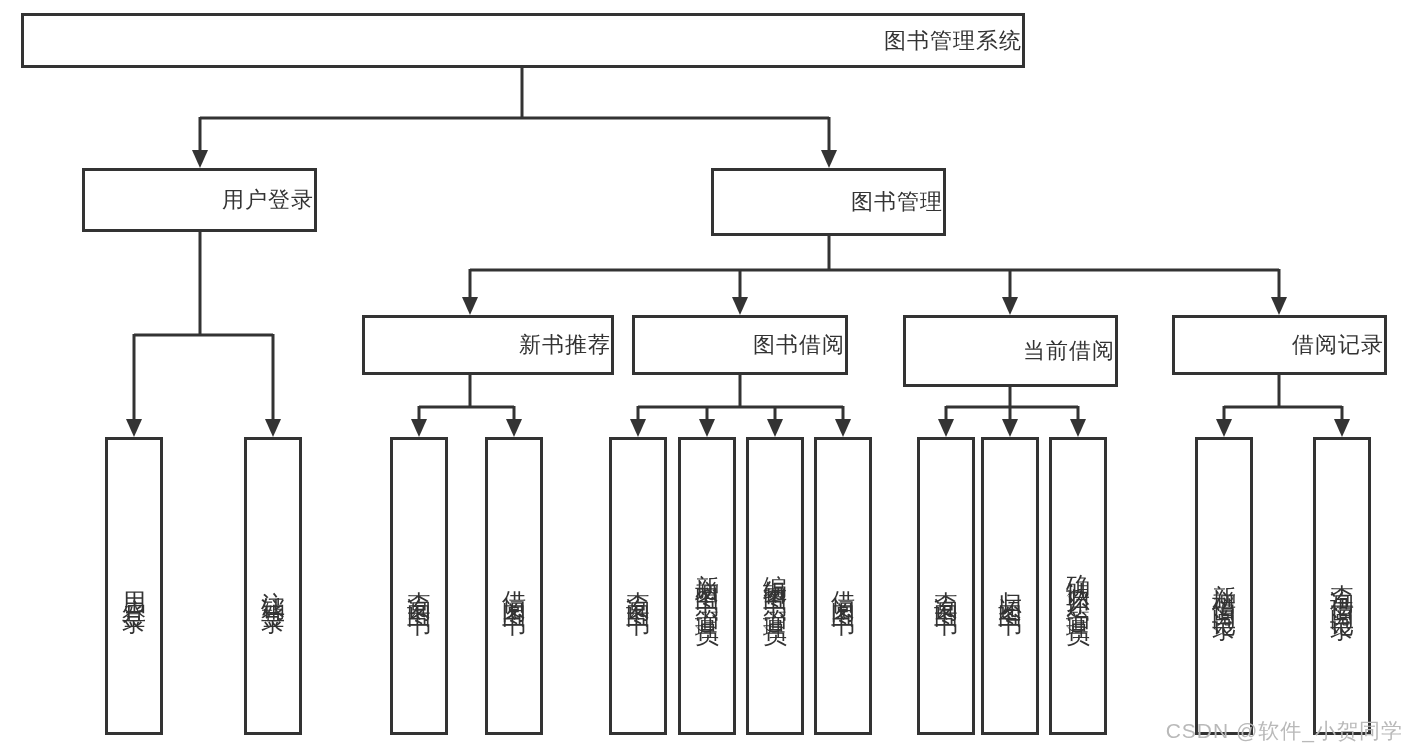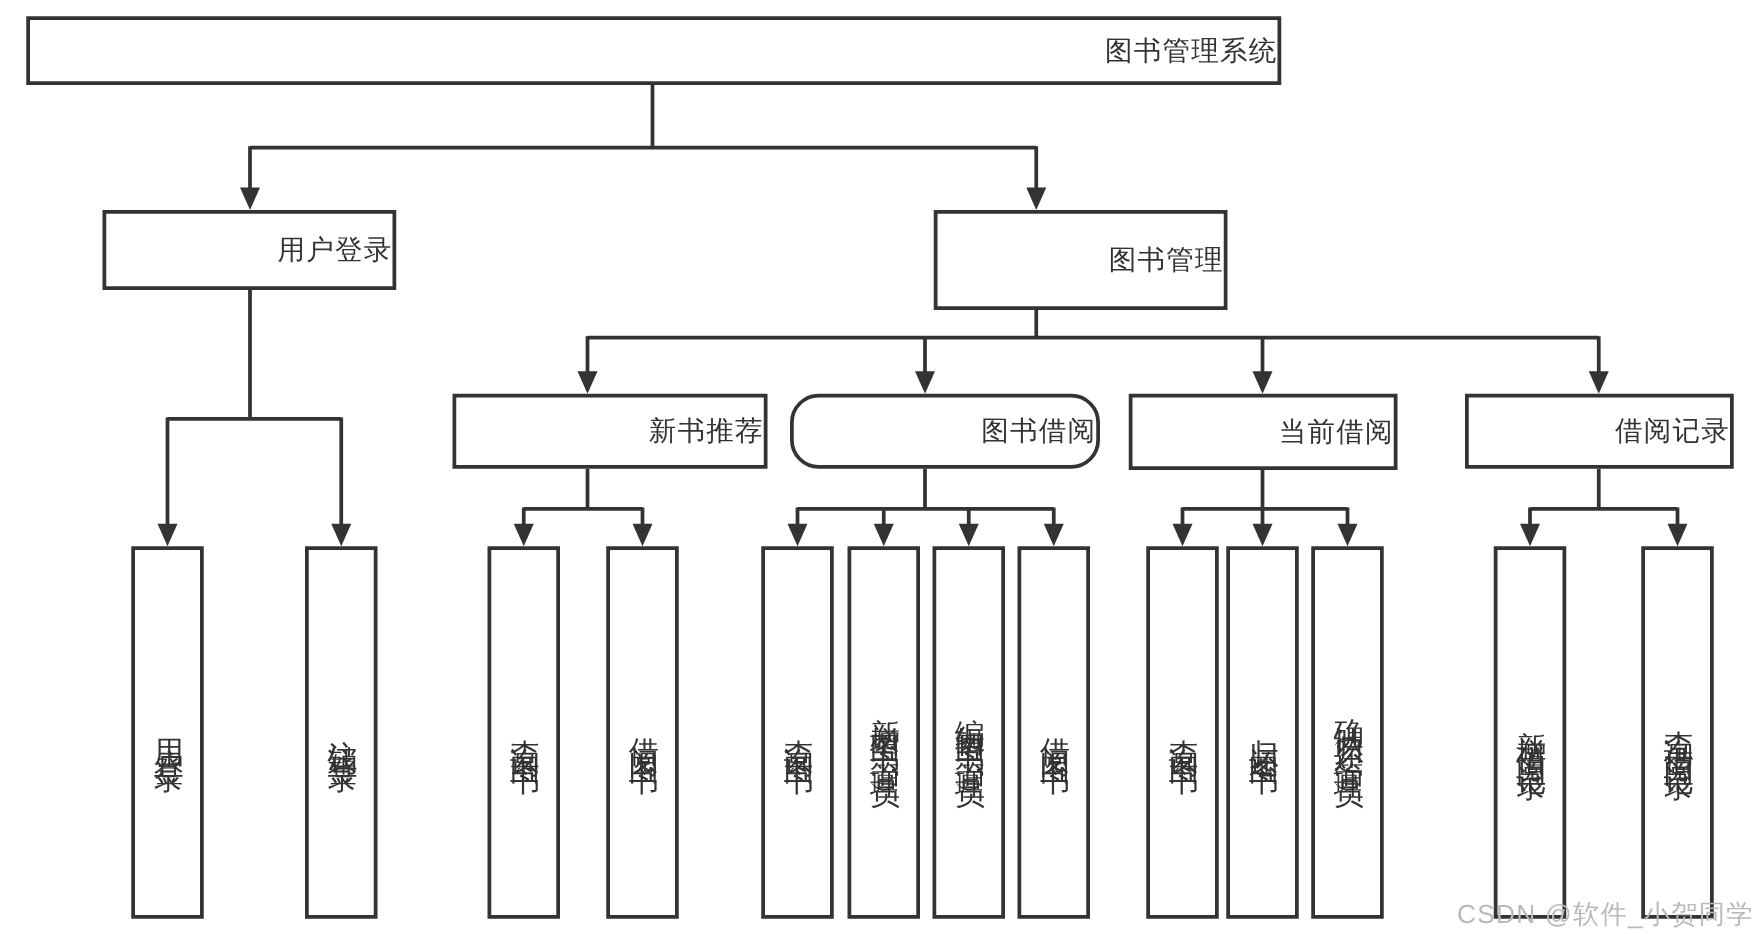--- a/index.html
+++ b/index.html
@@ -59,24 +59,24 @@
     font-size: 24px;
     letter-spacing: 7px;
     line-height: 1;
     color: var(--text);
     white-space: nowrap;
   }
 
   
   .node-root        { left: 21px;   top: 13px;  width: 1004px; height: 55px; }
   .node-user-login  { left: 82px;   top: 168px; width: 235px;  height: 64px; }
-  .node-book-mgmt   { left: 711px;  top: 168px; width: 235px;  height: 80px; margin-left: 36px; }
+  .node-book-mgmt   { left: 711px;  top: 168px; width: 235px;  height: 68px; }
   .node-new-book    { left: 362px;  top: 315px; width: 252px;  height: 60px; }
-  .node-borrow      { left: 632px;  top: 315px; width: 248px;  height: 60px; border-radius: 23px; }
-  .node-current     { left: 903px;  top: 315px; width: 215px;  height: 61px; }
+  .node-borrow      { left: 632px;  top: 315px; width: 216px;  height: 60px; }
+  .node-current     { left: 903px;  top: 315px; width: 215px;  height: 72px; }
   .node-records     { left: 1172px; top: 315px; width: 215px;  height: 60px; }
 
   
   .leaf-u1 { left: 105px; }
   .leaf-u2 { left: 244px; }
   .leaf-n1 { left: 390px; }
   .leaf-n2 { left: 485px; }
   .leaf-b1 { left: 609px; }
   .leaf-b2 { left: 678px; }
   .leaf-b3 { left: 746px; }

